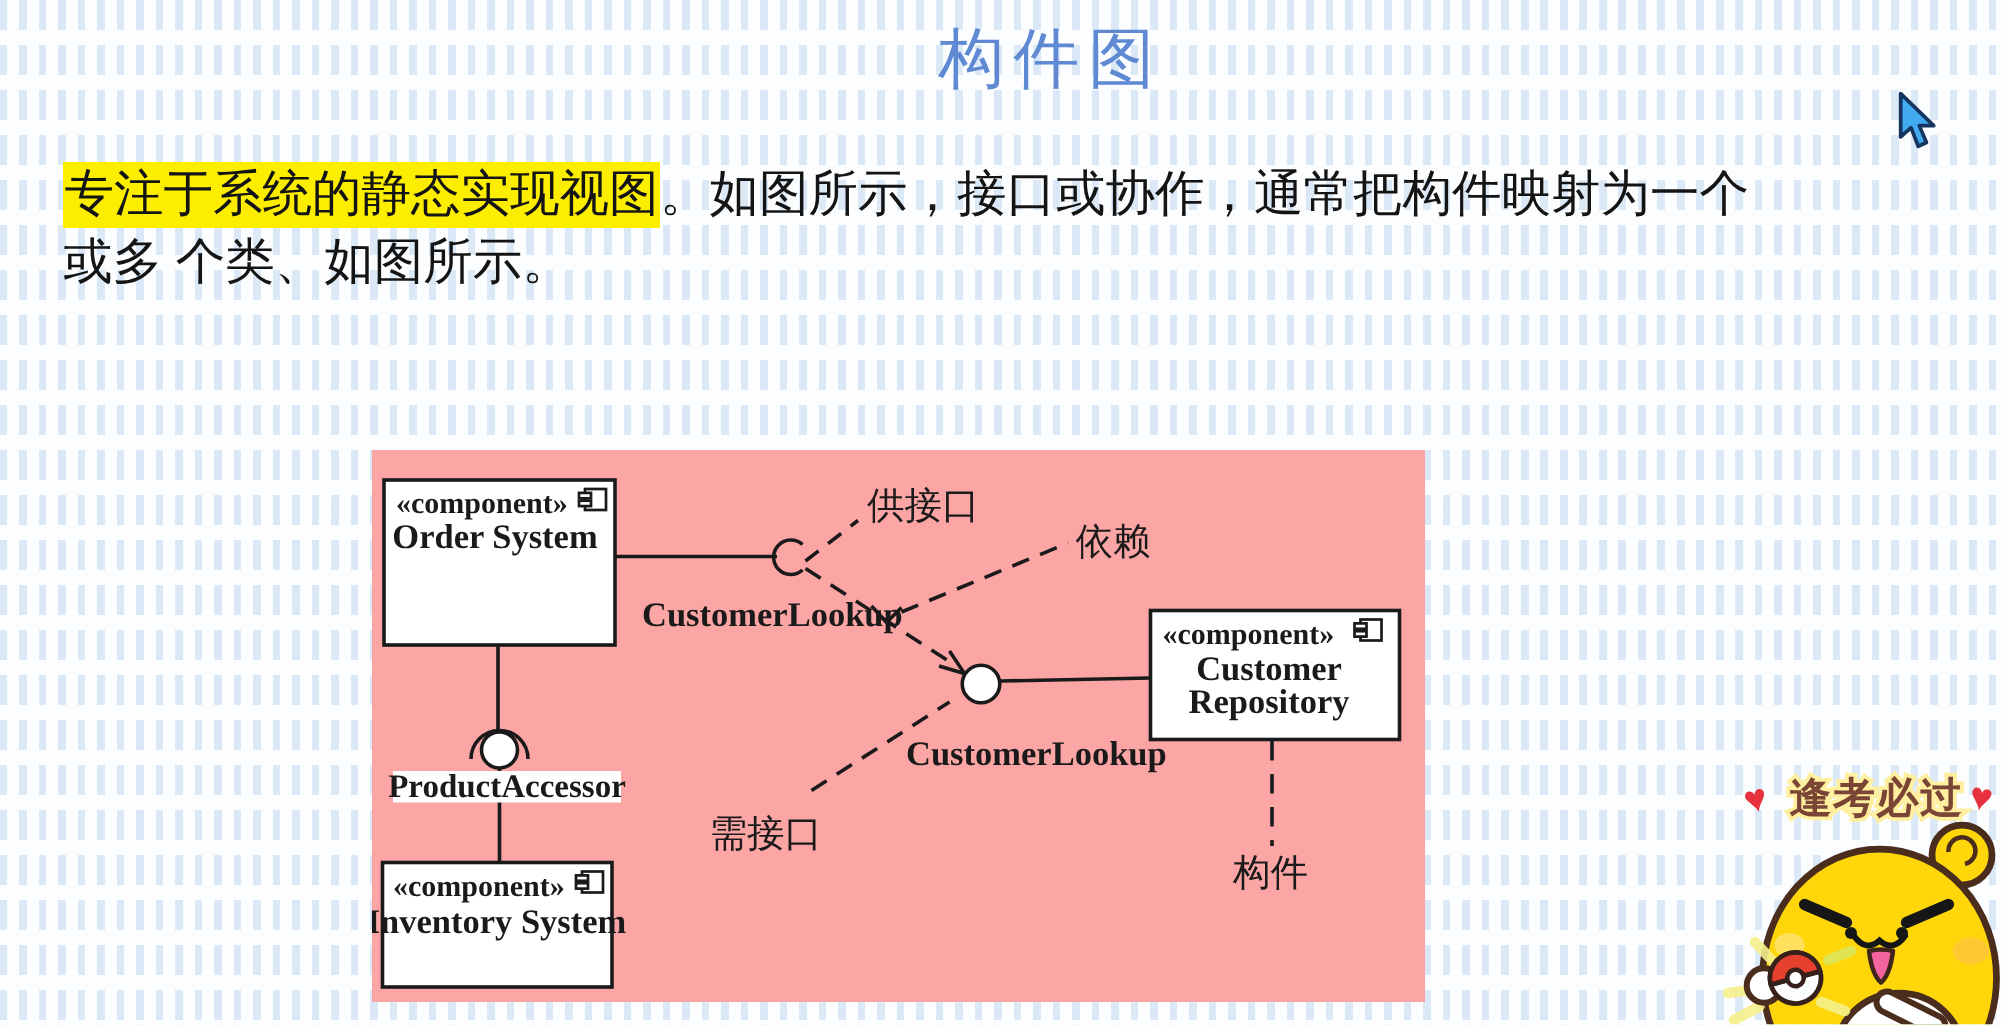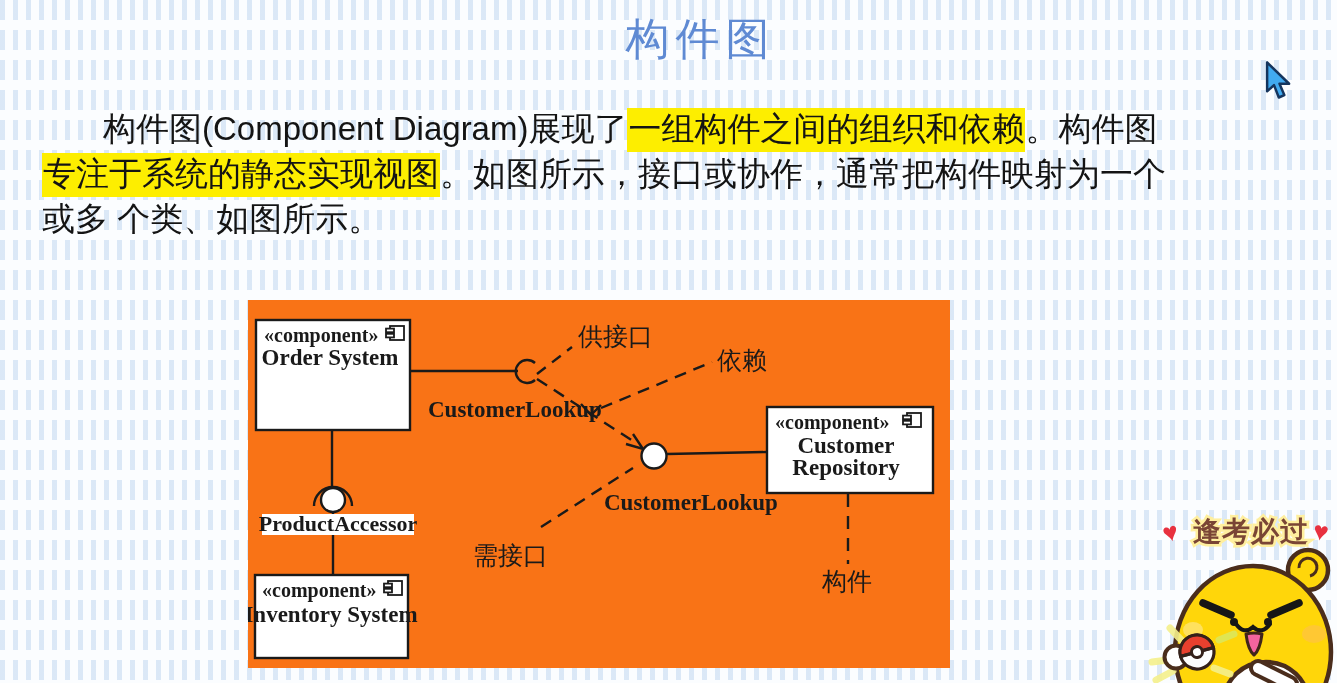--- a/index.html
+++ b/index.html
@@ -22,36 +22,35 @@
   }
   .paragraph{
     position:absolute;left:42px;top:106px;z-index:2;
     font-size:33px;line-height:45px;color:#141414;font-weight:500;
   }
   .pline{white-space:nowrap;height:45px;}
   .pline.indent{padding-left:61px;}
   mark{background:#fdee00;color:inherit;padding:2px 1px 5px 1px;}
   .figure{
     position:absolute;left:248px;top:300px;width:702px;height:368px;
-    background:#f97316;z-index:1;
+    background:#fca5a5;z-index:1;
   }
   .figure svg{display:block;}
   .uml-serif{font-family:"Liberation Serif",serif;}
   .mascot{position:absolute;left:1140px;top:512px;z-index:3;}
   .cursor{position:absolute;left:1263px;top:61px;z-index:4;}
 </style>
 </head>
 <body>
 
 <div class="bg-pattern"></div>
 
 <div class="slide-title">构件图</div>
 
 <div class="paragraph">
-  <div class="pline indent"><span>构件图(Component Diagram)展现了</span><mark>一组构件之间的组织和依赖</mark><span>。构件图</span></div>
   <div class="pline"><mark>专注于系统的静态实现视图</mark><span>。如图所示，接口或协作，通常把构件映射为一个</span></div>
   <div class="pline"><span>或多 个类、如图所示。</span></div>
 </div>
 
 <div class="figure">
 <svg width="702" height="368" viewBox="248 300 702 368" xmlns="http://www.w3.org/2000/svg">
   <g stroke="#1a1a1a" stroke-width="2.4" fill="none">
 
     <rect x="256" y="320" width="154" height="110" fill="#ffffff"></rect>
 

